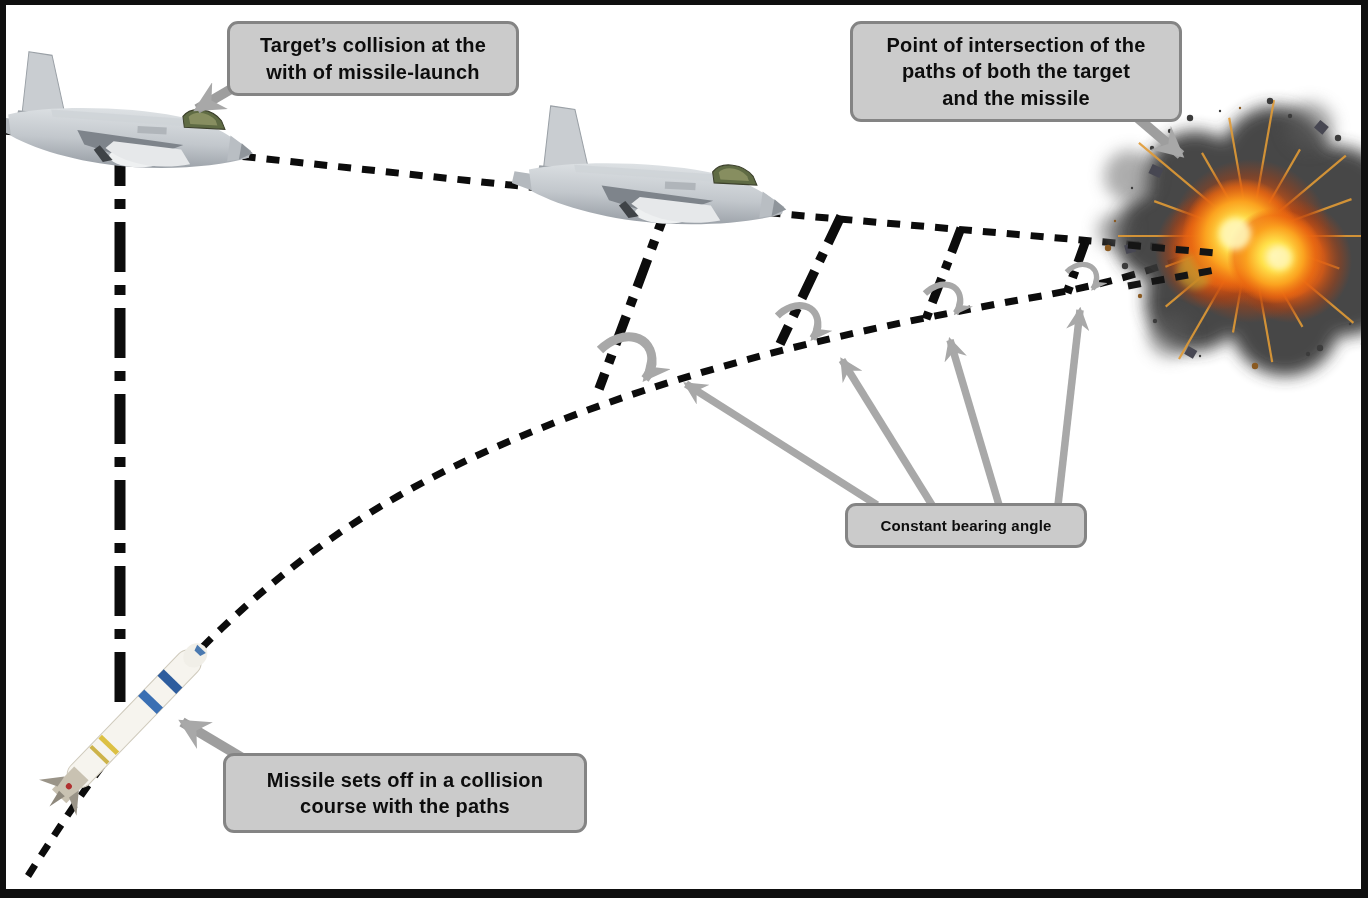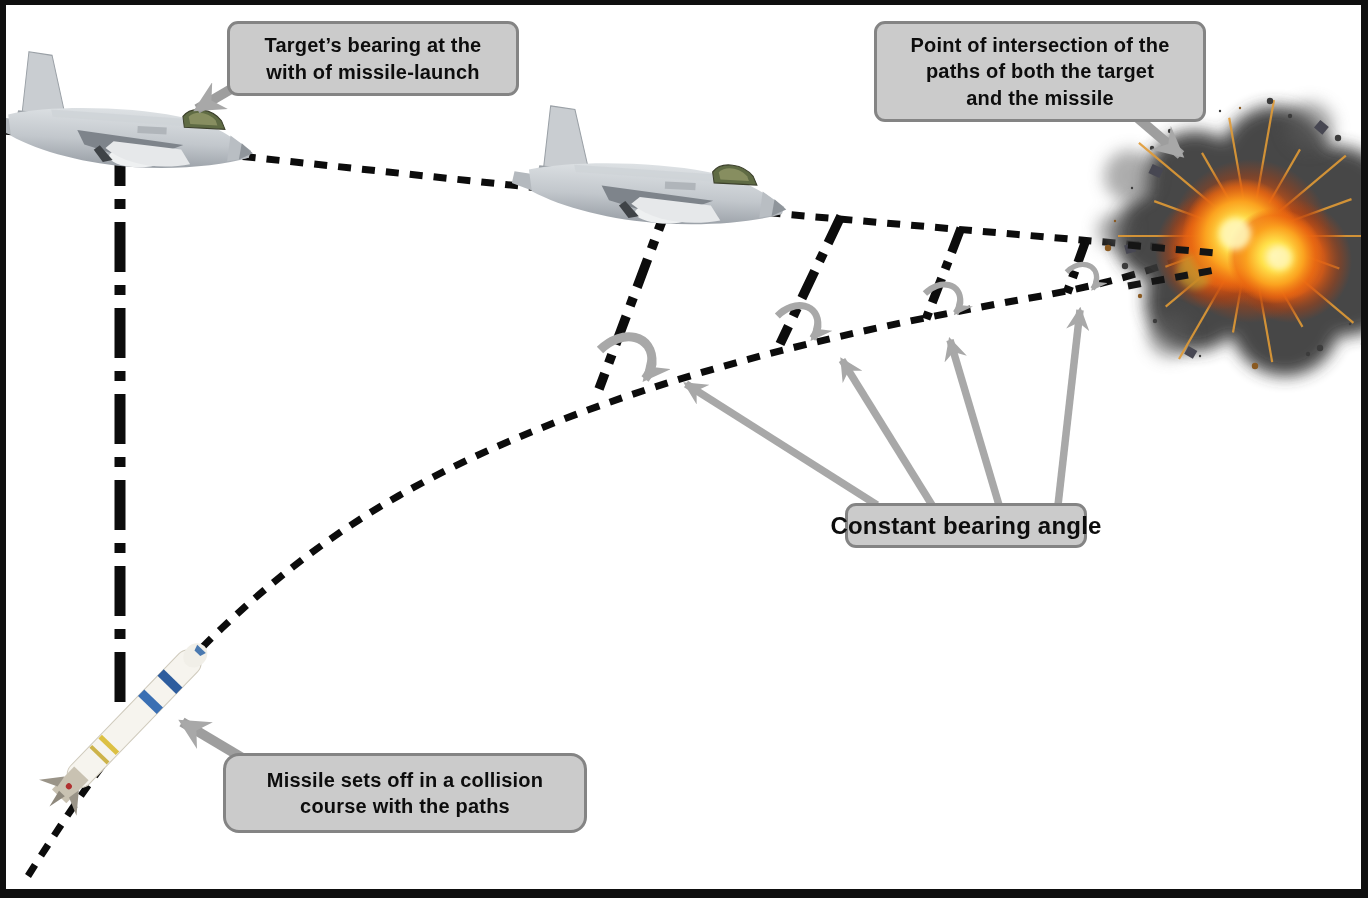--- a/index.html
+++ b/index.html
@@ -202,33 +202,33 @@
   </g>
 
   <g stroke="#9e9e9e" stroke-width="10" fill="none">
     <path d="M250,78 L197,109" marker-end="url(#ah)"></path>
     <path d="M1126,108 L1181,155" marker-end="url(#ah)"></path>
     <path d="M256,766 L182,722" marker-end="url(#ah)"></path>
   </g>
 </svg>
 
 <div class="callout" style="left:227px;top:21px;width:286px;height:69px;">
-  <div class="line">Target’s bearing at the</div>
+  <div class="line">Target’s collision at the</div>
   <div class="line">with of missile-launch</div>
 </div>
 
-<div class="callout" style="left:874px;top:21px;width:326px;height:95px;">
+<div class="callout" style="left:850px;top:21px;width:326px;height:95px;">
   <div class="line">Point of intersection of the</div>
   <div class="line">paths of both the target</div>
   <div class="line">and the missile</div>
 </div>
 
-<div class="callout" style="left:845px;top:503px;width:236px;height:39px;font-size:24px;">
+<div class="callout" style="left:845px;top:503px;width:236px;height:39px;font-size:15px;">
   <div class="line">Constant bearing angle</div>
 </div>
 
-<div class="callout" style="left:223px;top:753px;width:358px;height:74px;border-radius:16px;">
+<div class="callout" style="left:223px;top:753px;width:358px;height:74px;">
   <div class="line">Missile sets off in a collision</div>
   <div class="line">course with the paths</div>
 </div>
 
 <div id="frame"></div>
 </div>
 
 </body></html>

